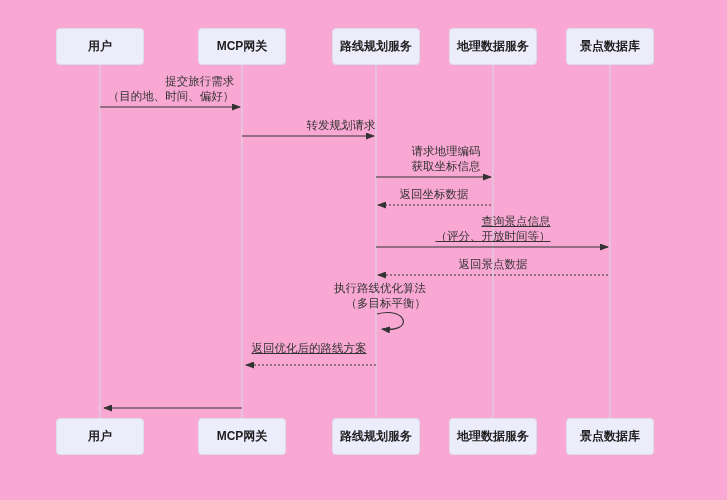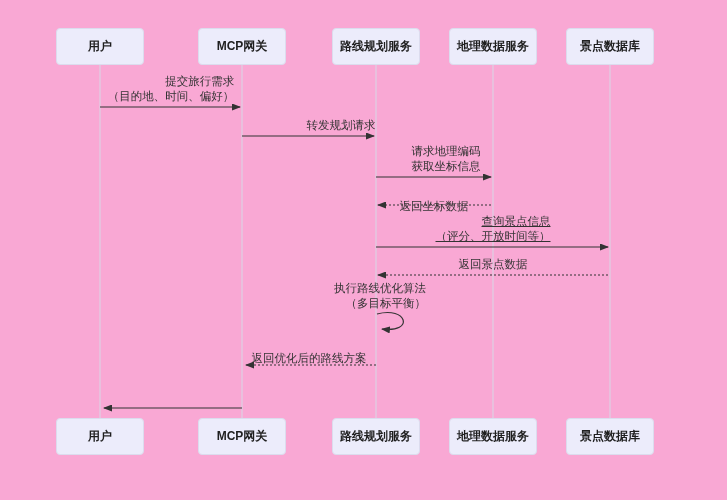--- a/index.html
+++ b/index.html
@@ -107,31 +107,31 @@
     <div>提交旅行需求</div>
     <div>（目的地、时间、偏好）</div>
   </div>
   <div class="msg-label" style="left:309px; bottom:367px;margin-left:32px;">
     <div>转发规划请求</div>
   </div>
   <div class="msg-label" style="left:446px; bottom:326px;">
     <div>请求地理编码</div>
     <div>获取坐标信息</div>
   </div>
-  <div class="msg-label" style="left:434px; bottom:286px;">
+  <div class="msg-label" style="left:434px; bottom:298px;">
     <div>返回坐标数据</div>
   </div>
   <div class="msg-label" style="left:493px; bottom:256px;text-decoration:underline;">
     <div>查询景点信息</div>
     <div>（评分、开放时间等）</div>
   </div>
   <div class="msg-label" style="left:493px; bottom:228px;">
     <div>返回景点数据</div>
   </div>
   <div class="msg-label" style="left:380px; bottom:189px;margin-top:11px;">
     <div>执行路线优化算法</div>
     <div>（多目标平衡）</div>
   </div>
-  <div class="msg-label" style="left:309px; bottom:134px;">
+  <div class="msg-label" style="left:309px; bottom:144px;text-decoration:underline;">
     <div>返回优化后的路线方案</div>
   </div>
 
 </div>
 
 </body></html>

